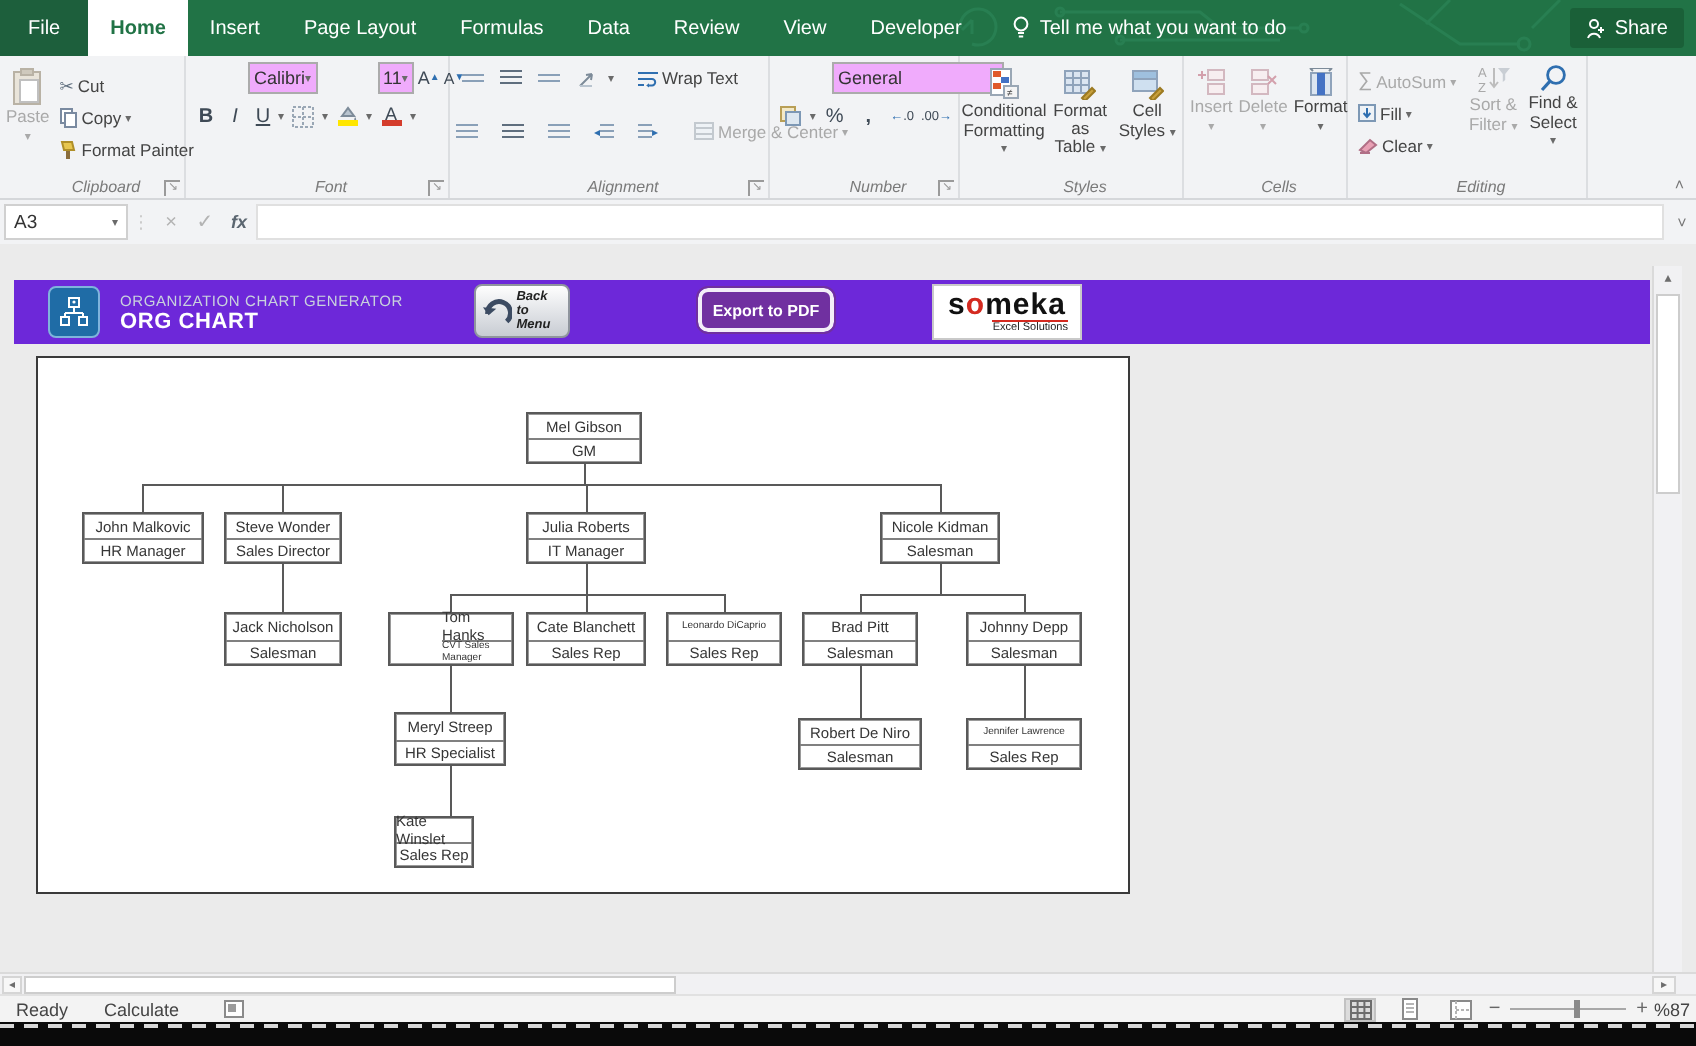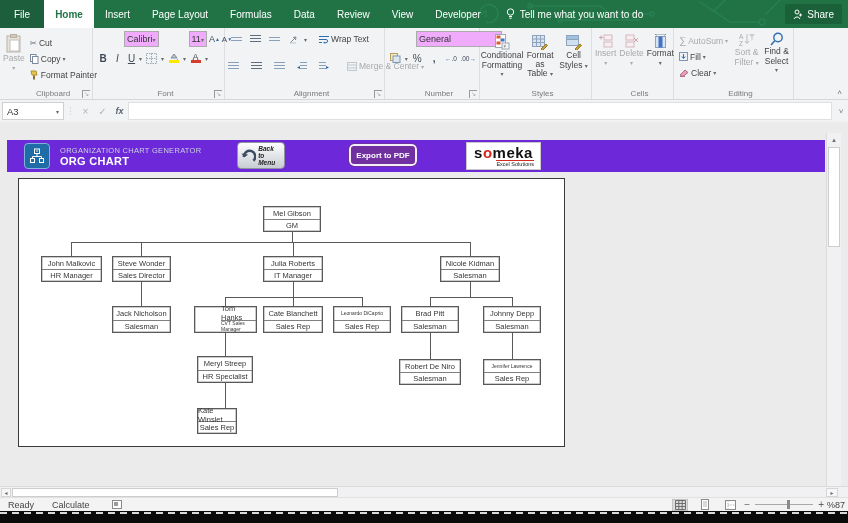--- a/index.html
+++ b/index.html
@@ -13,21 +13,21 @@
   .tabs { display:flex; align-items:stretch; z-index:2; }
   .tab { color:#fff; font-size:10px; padding:0 11px; display:flex; align-items:center; cursor:pointer; }
   .tab.file { background:#1d5f3c; padding:0 14px; }
   .tab.active { background:#ffffff; color:#217346; font-weight:bold; }
   .tellme { display:flex; align-items:center; gap:5px; color:#fff; font-size:10px; margin-left:14px; z-index:2; }
   .share { position:absolute; right:6px; top:4px; height:20px; display:flex; align-items:center; gap:4px; color:#fff; font-size:10px; padding:0 8px; background:#1a6038; border-radius:2px; z-index:3; }
 
   
   .ribbon { position:absolute; left:0; top:28px; width:848px; height:72px; background:#f2f3f5; border-bottom:1px solid #d5d7da; display:flex; }
   .rgroup { position:relative; height:100%; border-right:1px solid #dcdee1; padding:3px 3px 12px 3px; display:flex; gap:3px; }
-  .rgroup .glabel { position:absolute; bottom:1px; left:14px; right:0; text-align:center; font-size:8px; color:#7a7a7a; }
+  .rgroup .glabel { position:absolute; bottom:1px; left:14px; right:0; text-align:center; font-size:8px; color:#7a7a7a;font-style:italic; }
   .rgroup .launcher { position:absolute; bottom:1px; right:2px; width:8px; height:8px; border-left:1px solid #9a9a9a; border-top:1px solid #9a9a9a; font-size:6px; line-height:7px; color:#9a9a9a; text-align:center; cursor:pointer; }
   .bigbtn { width:44px; display:flex; flex-direction:column; align-items:center; justify-content:flex-start; gap:1px; padding-top:3px; font-size:8.5px; text-align:center; color:#444; cursor:pointer; border-radius:2px; }
   .bigbtn .cap { line-height:8.5px; }
   .bigbtn.disabled { color:#a9a9a9; }
   .smallrow { display:flex; align-items:center; gap:2px; font-size:8.5px; color:#444; height:15px; padding:0 2px; cursor:pointer; white-space:nowrap; }
   .col { display:flex; flex-direction:column; justify-content:flex-start; gap:1px; }
   .arrow { font-size:6px; color:#6a6a6a; }
   .combo { background:#f0abfc; border:1px solid #ababab; height:16px; display:flex; align-items:center; font-size:9px; padding:0 2px; color:#333; position:relative; cursor:pointer;margin-left:28px; }
   .combo .arrow { margin-left:auto; }
   .sq { width:17px; height:16px; display:flex; align-items:center; justify-content:center; font-size:10px; color:#3f4a56; cursor:pointer; border-radius:2px; }
@@ -262,21 +262,21 @@
           </div>
           <span class="arrow">▾</span>
           <div class="smallrow" style="margin-left:8px;">
             <svg width="10" height="9" viewBox="0 0 10 9">
                 <path d="M0 1.5 h10 M0 4.5 h7 a1.6 1.6 0 0 1 0 3.2 h-2 M0 7.5 h3" stroke="#2f6fb0" fill="none"></path>
                 <path d="M5.5 8.8 l-1.4 -1.1 1.4 -1.1 z" fill="#2f6fb0"></path>
               </svg>
             <span>Wrap Text</span>
           </div>
         </div>
-        <div style="display:flex; gap:12px; margin-top:10px; align-items:center;">
+        <div style="display:flex; gap:12px; margin-top:10px; ">
           <div class="sq">
               <span class="stripes"></span>
             </div>
           <div class="sq">
               <span class="stripes dark"></span>
             </div>
           <div class="sq">
               <span class="stripes"></span>
             </div>
           <div class="sq">

